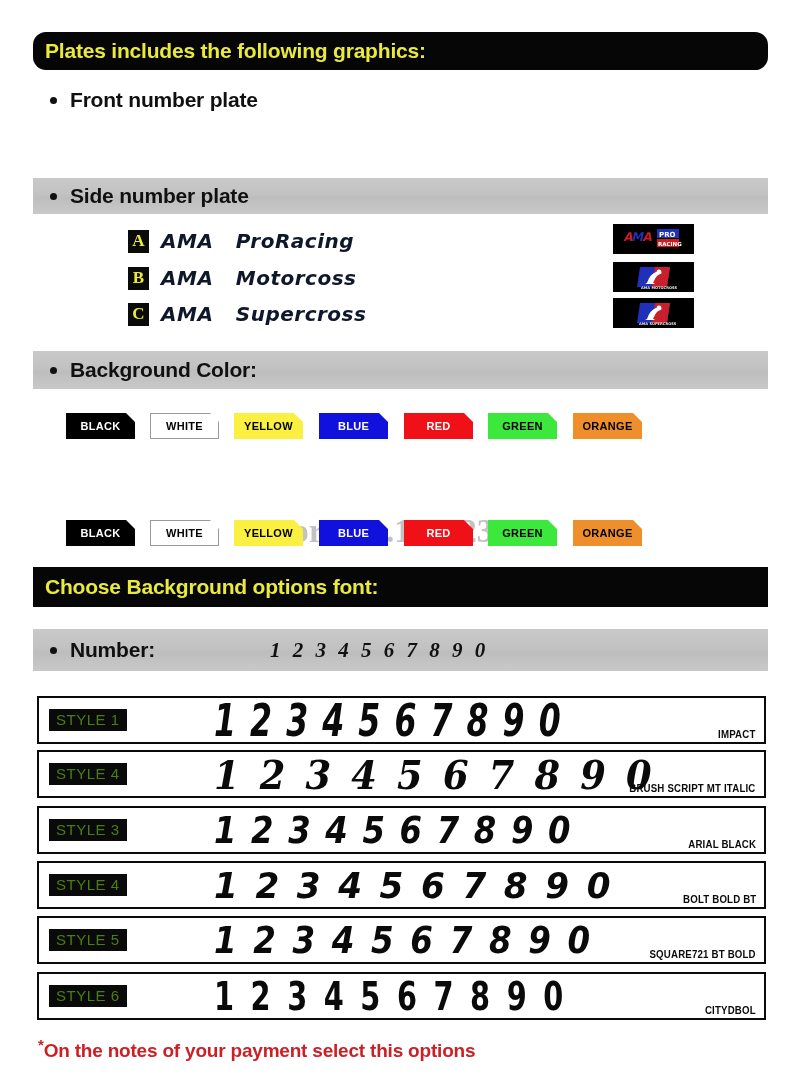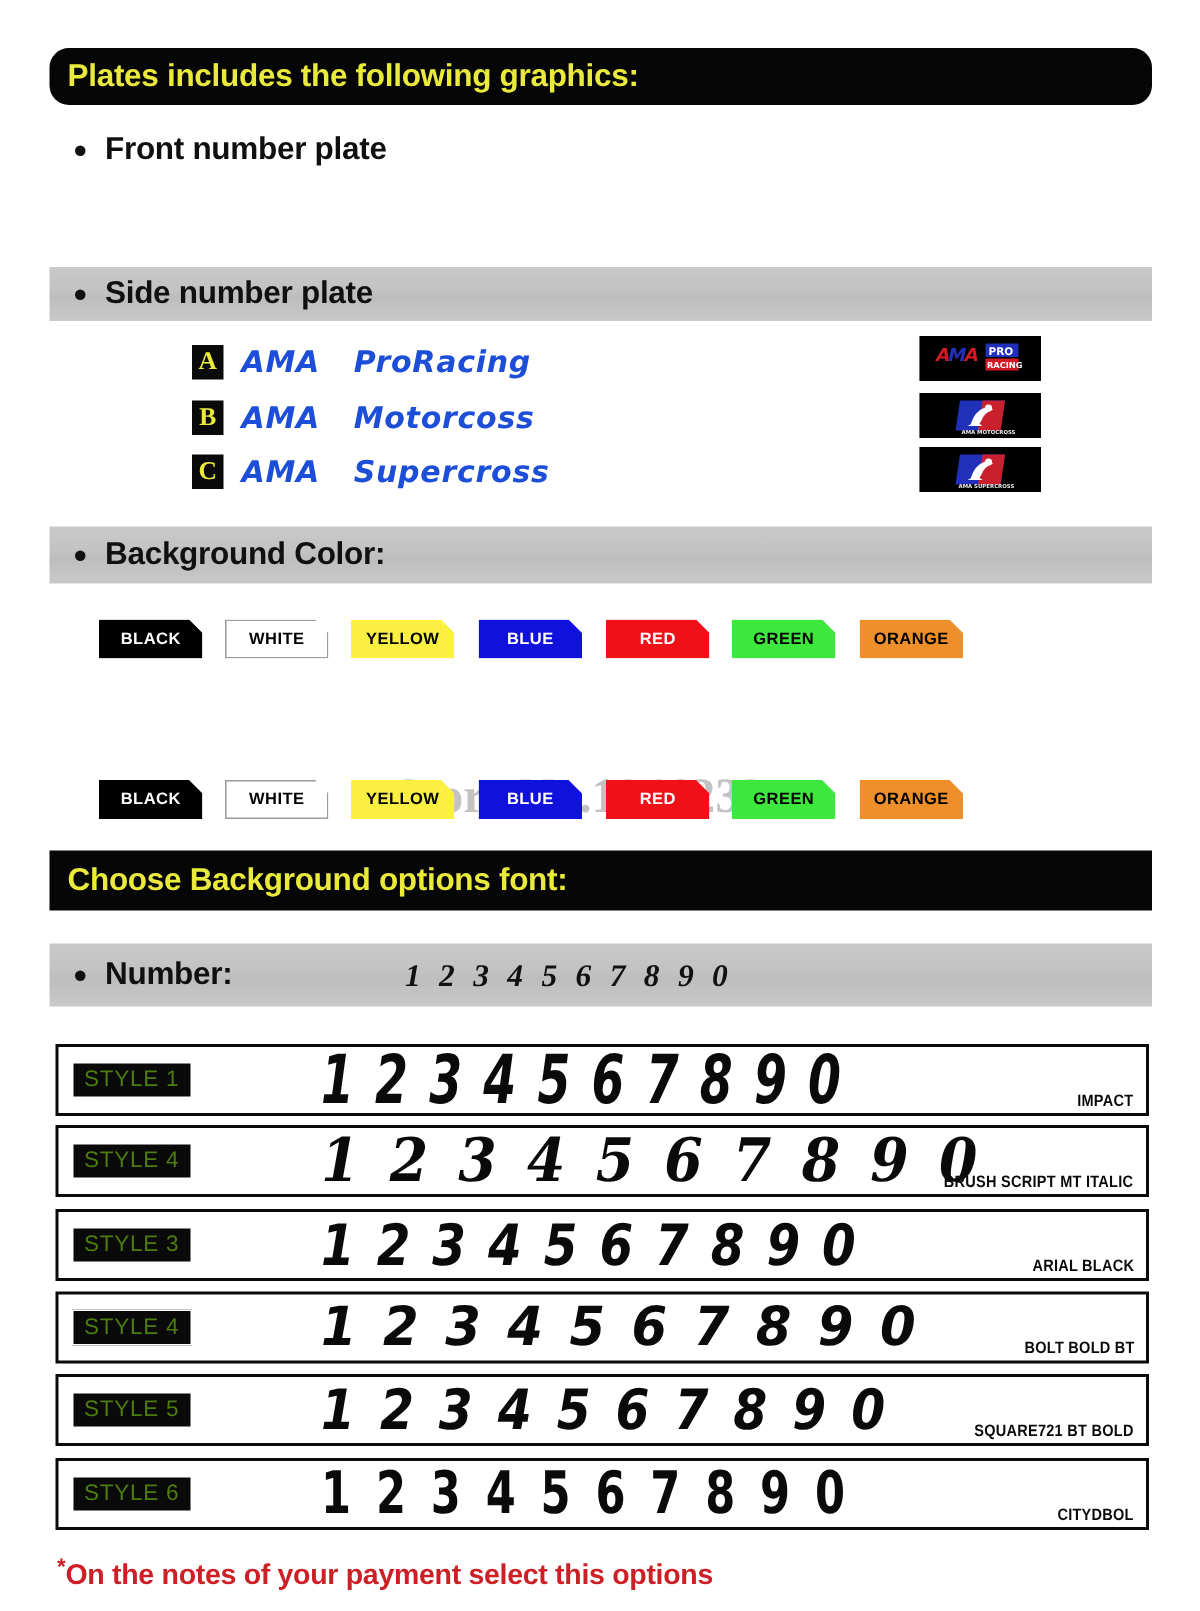--- a/index.html
+++ b/index.html
@@ -70,21 +70,21 @@
     font-size:17px;
     display:flex;align-items:center;justify-content:center;
     font-family:"Liberation Serif", serif;
     flex:none;
   }
   .opt-label{
     margin-left:12px;
     font-weight:bold;
     font-style:italic;
     font-size:20px;
-    color:#1d4ed8;
+    color:#0f172a;
     letter-spacing:0.5px;
     white-space:nowrap;
     font-family:"DejaVu Sans", sans-serif;
   }
 
   
   .logo-box{
     position:absolute;
     width:81px;height:30px;
     background:#000;

